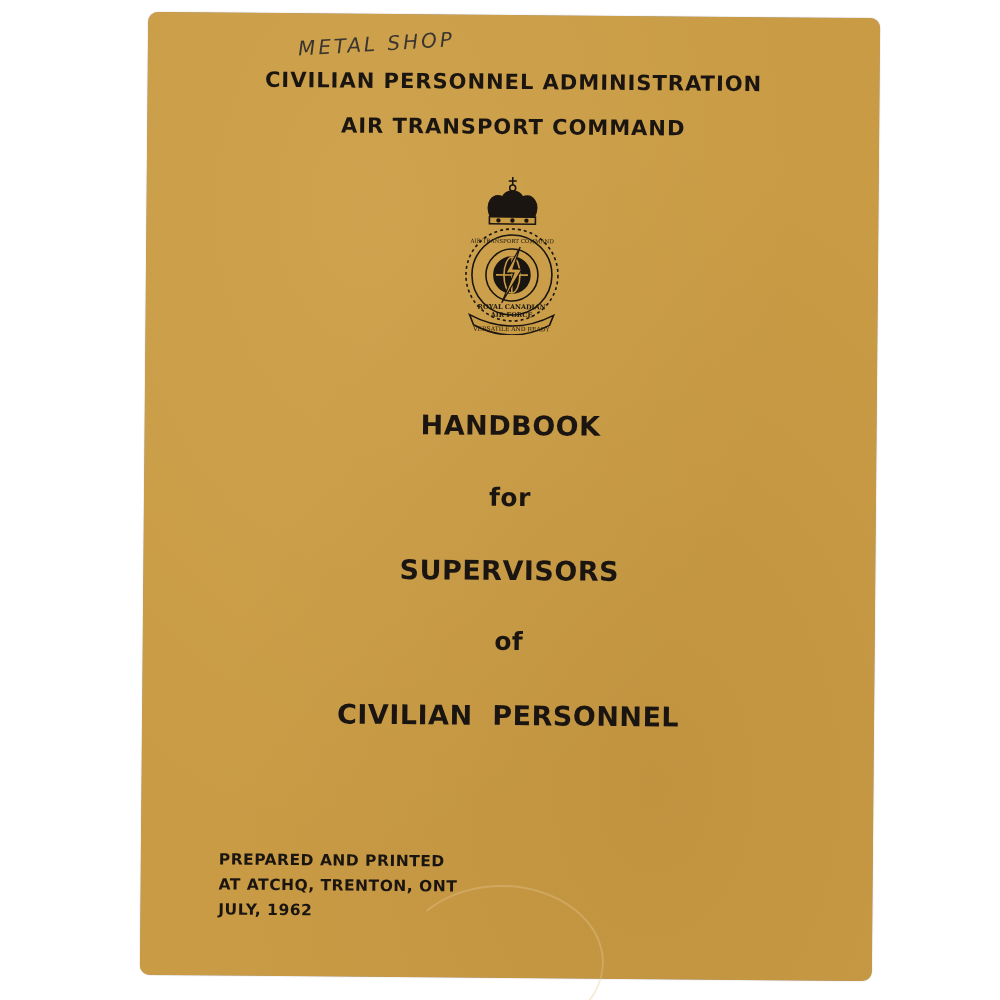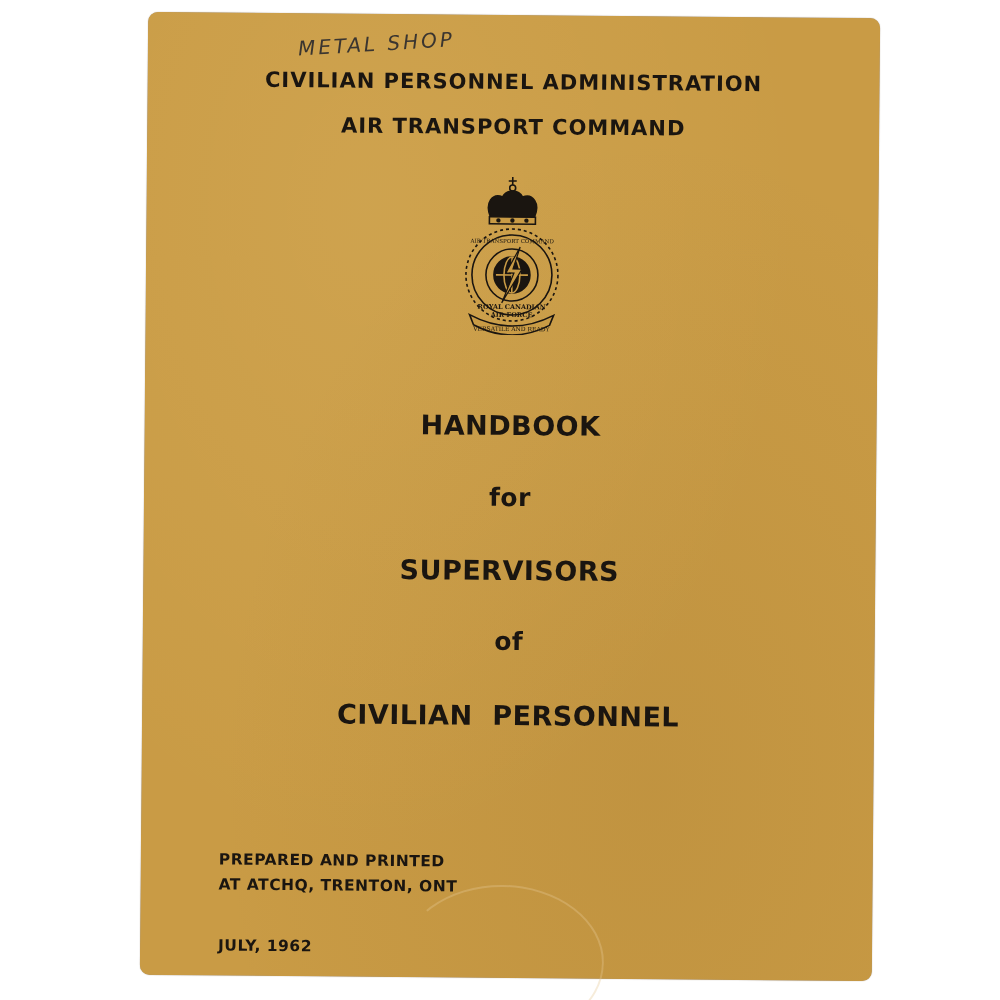--- a/index.html
+++ b/index.html
@@ -39,21 +39,21 @@
   .t2 { top: 468px; font-size: 25px; }
   .t3 { top: 540px; }
   .t4 { top: 612px; font-size: 25px; }
   .t5 { top: 685px; }
   .foot {
     position: absolute; left: 78px; color: #1a1510; font-weight: bold;
     font-size: 15.5px; letter-spacing: 0.5px; white-space: nowrap;
   }
   .f1 { top: 838px; }
   .f2 { top: 863px; }
-  .f3 { top: 924px; }
+  .f3 { top: 888px; }
   .crease {
     position: absolute; left: 260px; top: 870px; width: 200px; height: 150px;
     border: 2px solid rgba(230,200,150,0.35); border-radius: 50%;
     border-left-color: transparent; border-bottom-color: transparent;
   }
 </style>
 </head>
 <body>
 
 <div class="page">

